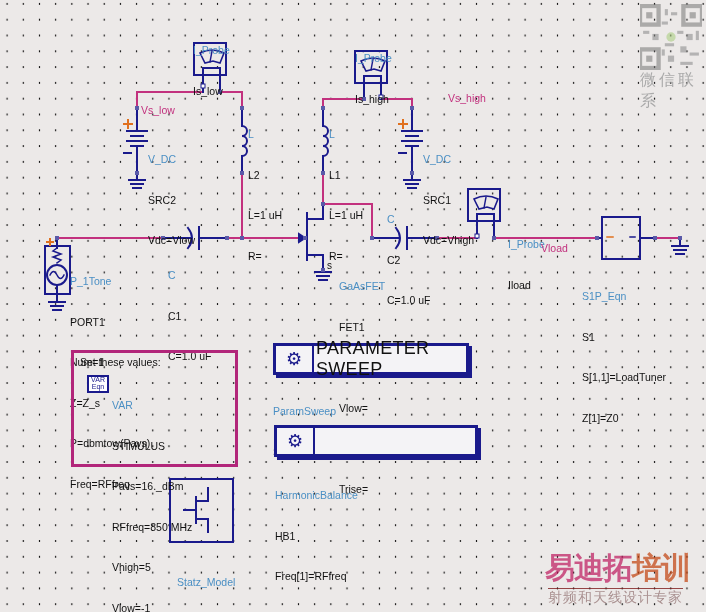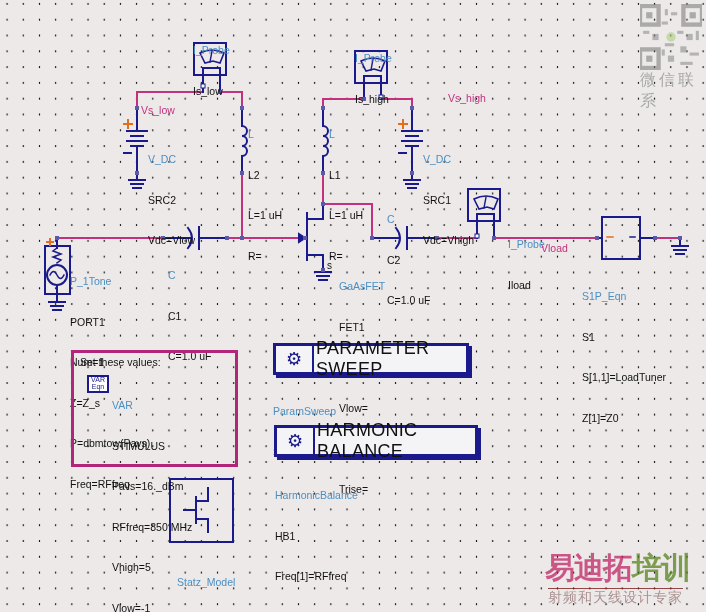--- a/index.html
+++ b/index.html
@@ -12,21 +12,21 @@
     font-family: "Liberation Sans", sans-serif;
   }
   #canvas { position:absolute; left:0; top:0; width:706px; height:612px; }
   .lbl { position:absolute; font-size:10.5px; line-height:13.5px; color:#111; white-space:pre; }
   .lbl .t { color:#4a8fc4; display:block; }
   .lbl span { display:block; }
   .wm-qr { position:absolute; left:640px; top:4px; width:62px; height:66px; opacity:.55; }
   .wm-qr-text { position:absolute; left:640px; top:70px; font-size:16px; color:#aaa; letter-spacing:3px; font-family:"DejaVu Sans", sans-serif; }
   .wm-brand { position:absolute; left:545px; top:548px; font-size:30px; font-weight:bold; font-family:"DejaVu Sans", sans-serif; letter-spacing:-1px; opacity:.7; }
   .wm-brand .a { color:#be185d; }
-  .wm-brand .b { color:#4d7c0f; }
+  .wm-brand .b { color:#c2410c; }
   .wm-sub { position:absolute; left:548px; top:588px; font-size:14px; color:#9a7c7c; letter-spacing:1px; font-family:"DejaVu Sans", sans-serif; border-top:1px solid #7f1d1d; opacity:.8;}
   .sim-box { position:absolute; border:3px solid #1a1a8c; background:#f4f3f6; box-shadow:3px 3px 0 #1a1a8c; }
   .sim-box .ic { position:absolute; left:0; top:0; bottom:0; width:36px; border-right:2px solid #1a1a8c; display:flex; align-items:center; justify-content:center; font-size:18px; color:#1a1a8c; }
   .sim-box .ttl { position:absolute; left:40px; right:4px; top:0; bottom:0; display:flex; align-items:center; justify-content:center; font-size:18px; color:#111; letter-spacing:.3px; }
   .note-box { position:absolute; left:71px; top:350px; width:161px; height:111px; border:3px solid #b2267a; }
   .note-title { position:absolute; left:6px; top:3px; font-size:10.5px; color:#111; }
   .var-icon { position:absolute; left:13px; top:22px; width:18px; height:14px; border:2px solid #1a1a8c; font-size:7px; line-height:6.5px; text-align:center; color:#1a1a8c; background:#fff; }
 </style>
 </head>
 <body>
@@ -313,21 +313,20 @@
   <div class="ic">⚙</div>
   <div class="ttl">PARAMETER SWEEP</div>
 </div>
 <div class="lbl" style="left:273px;top:378px;">
   <span class="t">ParamSweep</span>
   <span>Sweep1</span>
 </div>
 
 <div class="sim-box" style="left:274px;top:425px;width:198px;height:26px;">
   <div class="ic">⚙</div>
-  <div class="ttl">HARMONIC BALANCE</div>
 </div>
 <div class="lbl" style="left:275px;top:462px;">
   <span class="t">HarmonicBalance</span>
   <span>HB1</span>
   <span>Freq[1]=RFfreq</span>
   <span>Order[1]=5</span>
 </div>
 
 <svg class="wm-qr" viewBox="0 0 20 20">
   <rect x="0" y="0" width="6" height="6" fill="none" stroke="#777" stroke-width="1.4"></rect>

